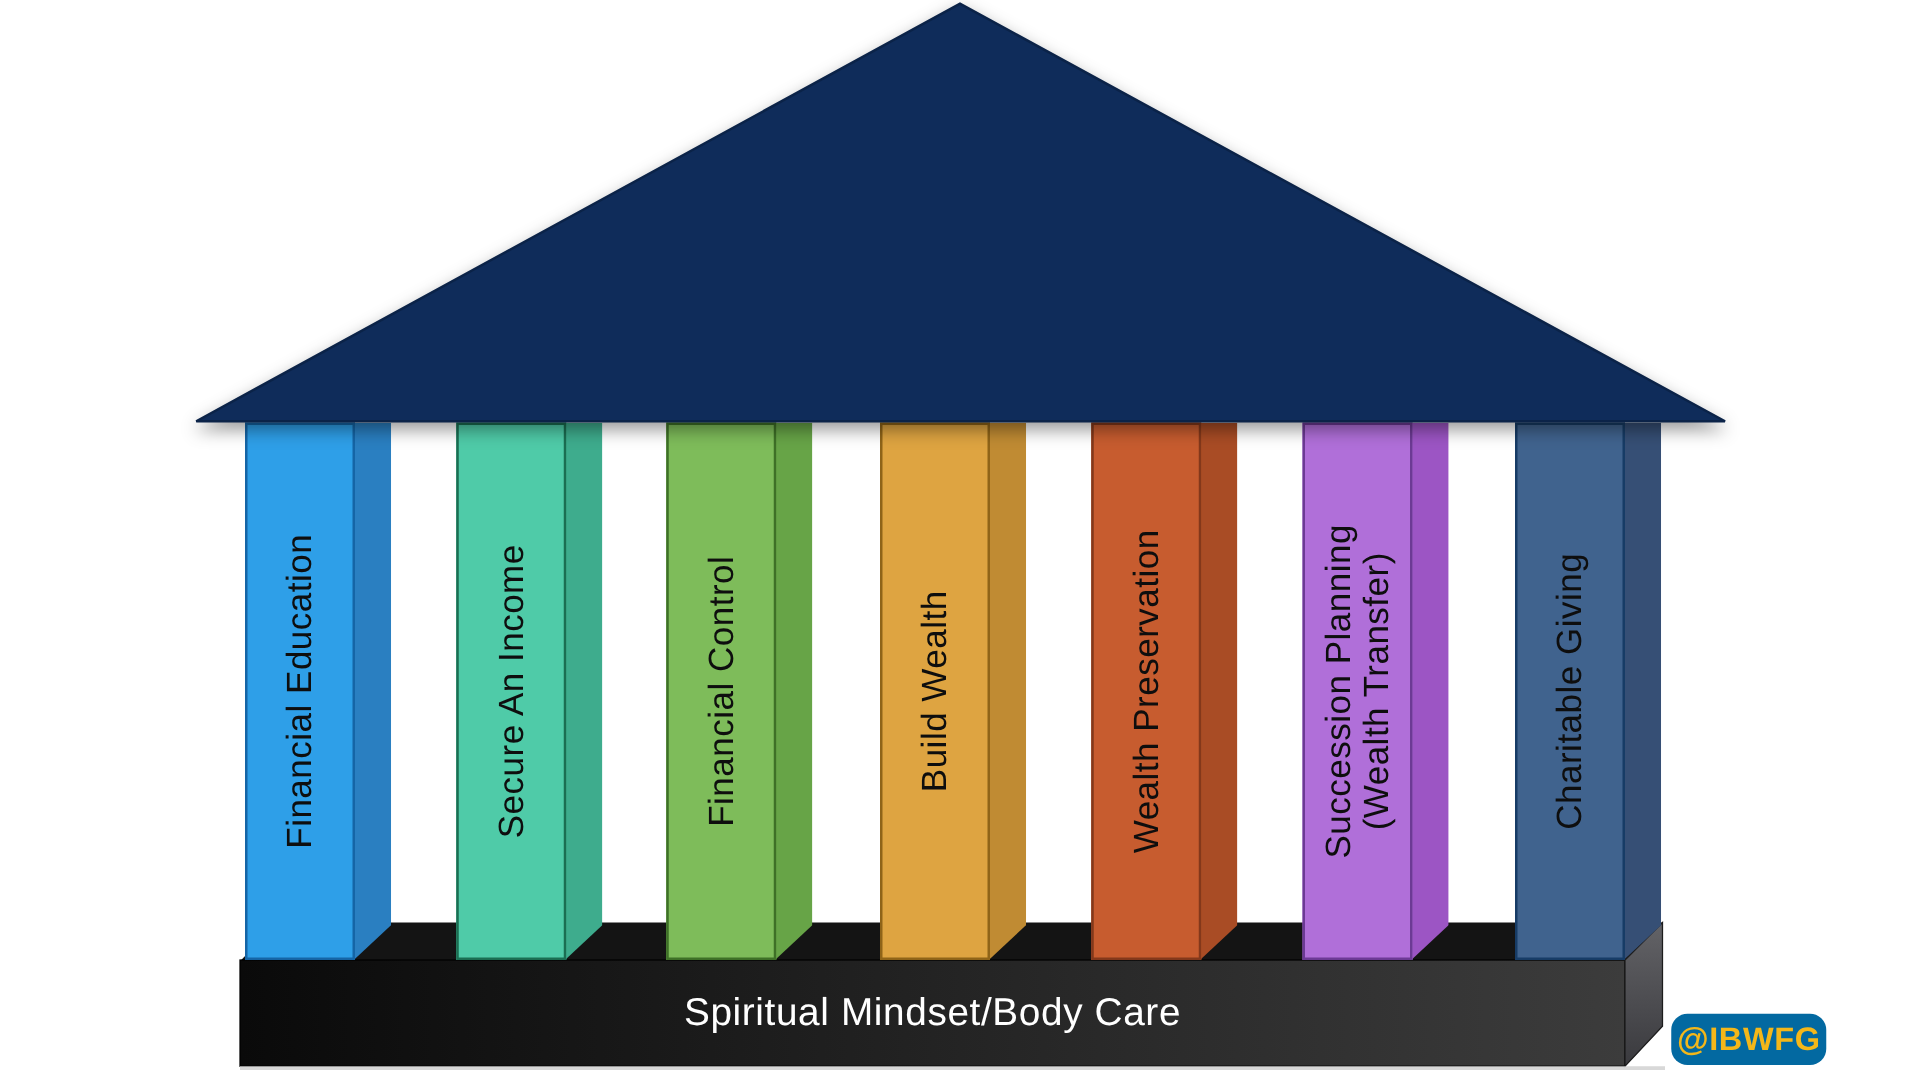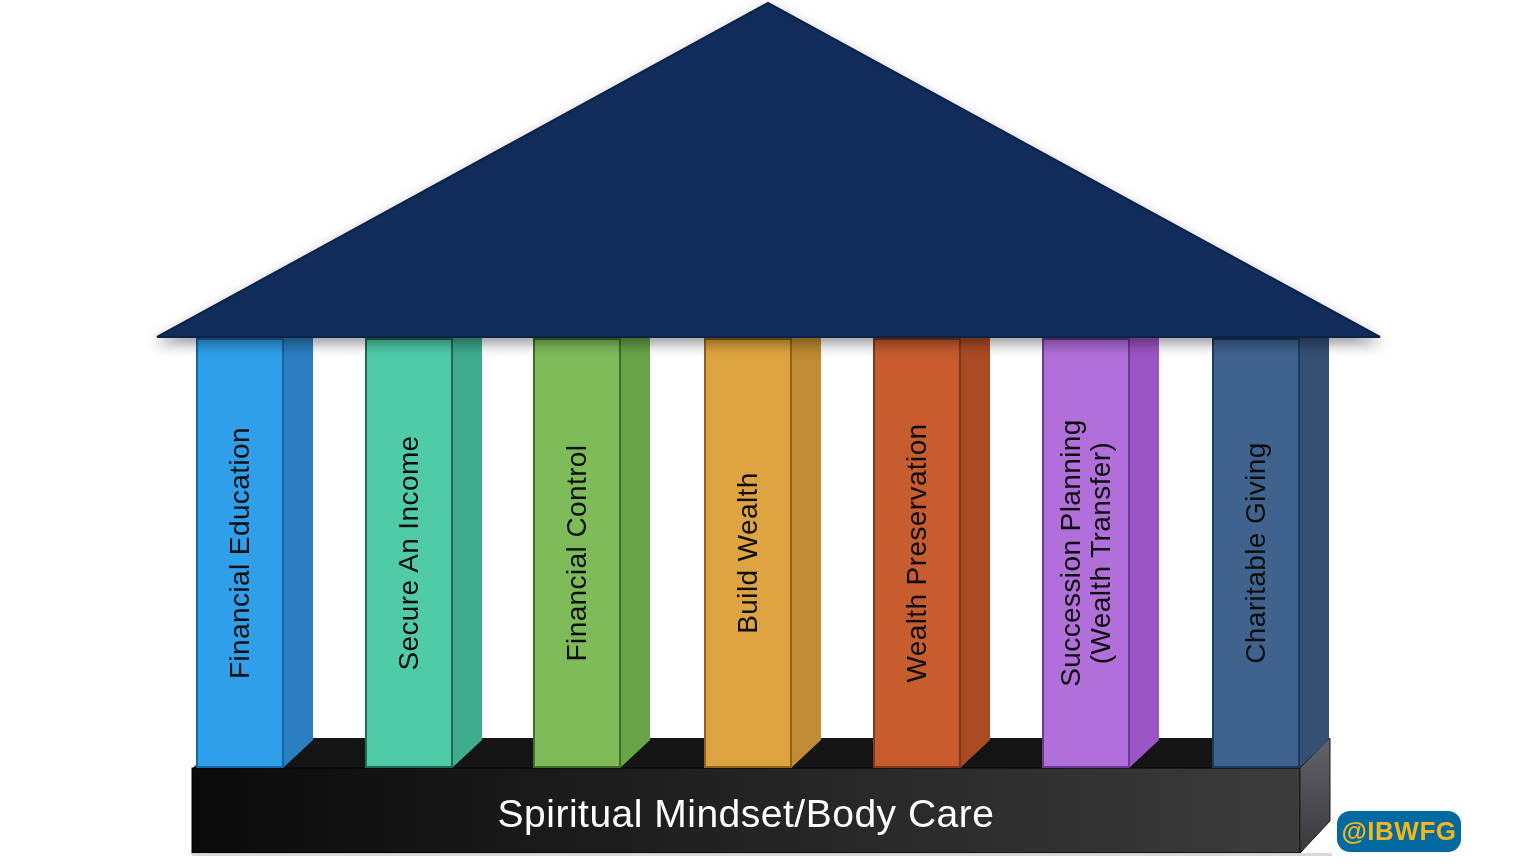--- a/index.html
+++ b/index.html
@@ -28,21 +28,21 @@
     text-align:center;font-size:28px;line-height:1.06;letter-spacing:.4px;
     color:#0e0e0e;white-space:pre-line;
   }
 
   
   .roof-shape{filter:drop-shadow(0px 6px 7px rgba(0,0,0,0.40));}
 
   
   .base-label{
     position:absolute;left:192px;top:792px;width:1108px;
-    text-align:center;font-size:39px;letter-spacing:.5px;color:#fff;z-index:4;
+    text-align:center;font-size:31px;letter-spacing:.5px;color:#fff;z-index:4;
   }
 
   
   .badge{
     position:absolute;left:1337px;top:811px;width:124px;height:41px;
     border-radius:13px;display:flex;align-items:center;justify-content:center;
     font-weight:bold;font-size:26px;letter-spacing:.5px;z-index:5;
   }
 </style>
 </head>

